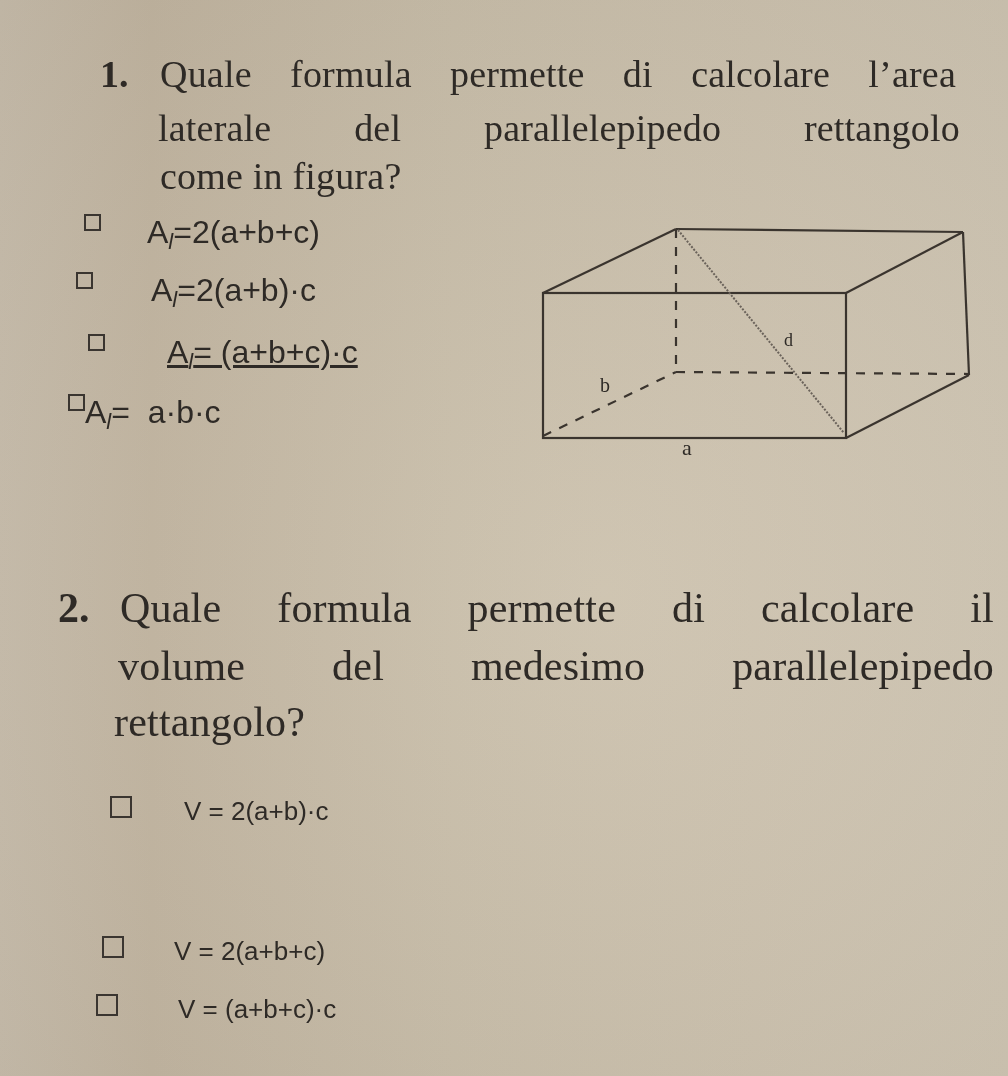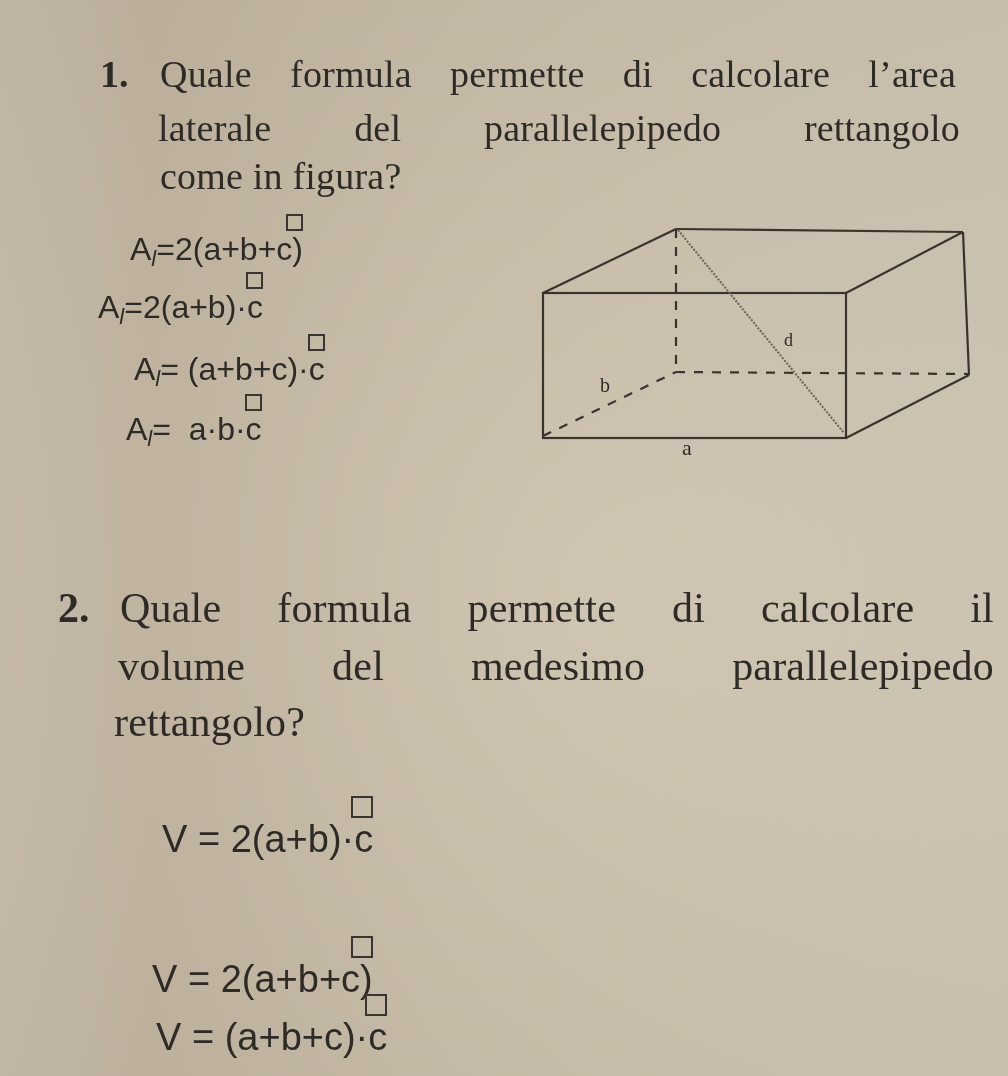--- a/index.html
+++ b/index.html
@@ -8,24 +8,24 @@
     background: linear-gradient(90deg, #cbc0ae 0%, #c4b7a2 15%, #c9bea9 45%, #cdc2ae 75%, #d0c6b3 100%);
     font-family: "Liberation Serif", "DejaVu Serif", serif;
     color:#2e2a26;
   }
   .vignette { position:absolute; inset:0;
     background: radial-gradient(ellipse at 60% 55%, rgba(255,255,255,0.08), rgba(0,0,0,0.06) 100%);
     pointer-events:none; }
   .qnum { position:absolute; font-weight:bold; font-size:38px; }
   .qline { position:absolute; font-size:38px; line-height:52px; letter-spacing:0.2px; }
   .justify { display:flex; justify-content:space-between; }
-  .opt { position:absolute; display:flex; align-items:flex-end;flex-direction:column; }
+  .opt { position:absolute; display:flex; align-items:flex-start; }
   .box { width:17px; height:17px; border:2px solid #3a3530; box-sizing:border-box; background:transparent; }
   .formula { font-family:"Liberation Sans","DejaVu Sans",sans-serif; font-size:32px; color:#2e2a26; }
-  .formula2 { font-family:"Liberation Sans","DejaVu Sans",sans-serif; font-size:38px; color:#2e2a26; }
+  .formula2 { font-family:"Liberation Sans","DejaVu Sans",sans-serif; font-size:26px; color:#2e2a26; }
   .sub { font-style:italic; font-size:22px; vertical-align:-6px; }
   .diagram { position:absolute; left:540px; top:220px; }
 </style>
 </head>
 <body>
 
 <div class="vignette"></div>
 
 <div class="qnum" style="left:100px;top:52px;">1.</div>
 
@@ -46,33 +46,33 @@
 <div class="qline" style="left:160px;top:150px;">come in figura?</div>
 
 <div class="opt" style="left:84px;top:214px;">
   <div class="box"></div>
   <span class="formula" style="margin-left:46px;">
     <span>A</span><span class="sub">l</span><span>=2(a+b+c)</span>
   </span>
 </div>
 <div class="opt" style="left:76px;top:272px;">
   <div class="box"></div>
-  <span class="formula" style="margin-left:22px;">
+  <span class="formula" style="margin-left:58px;">
     <span>A</span><span class="sub">l</span><span>=2(a+b)·c</span>
   </span>
 </div>
-<div class="opt" style="left:72px;top:334px;">
+<div class="opt" style="left:88px;top:334px;text-decoration:underline;">
   <div class="box"></div>
   <span class="formula" style="margin-left:62px;">
     <span>A</span><span class="sub">l</span><span style="white-space:pre;">= (a+b+c)·c</span>
   </span>
 </div>
 <div class="opt" style="left:68px;top:394px;">
   <div class="box"></div>
-  <span class="formula" style="margin-left:58px;">
+  <span class="formula" style="">
     <span>A</span><span class="sub">l</span><span style="white-space:pre;">=  a·b·c</span>
   </span>
 </div>
 
 <svg class="diagram" width="440" height="260" viewBox="0 0 440 260">
   <g stroke="#3a342e" stroke-width="2.2" fill="none">
 
     <rect x="3" y="73" width="303" height="145"></rect>
 
     <line x1="3" y1="73" x2="136" y2="9"></line>

